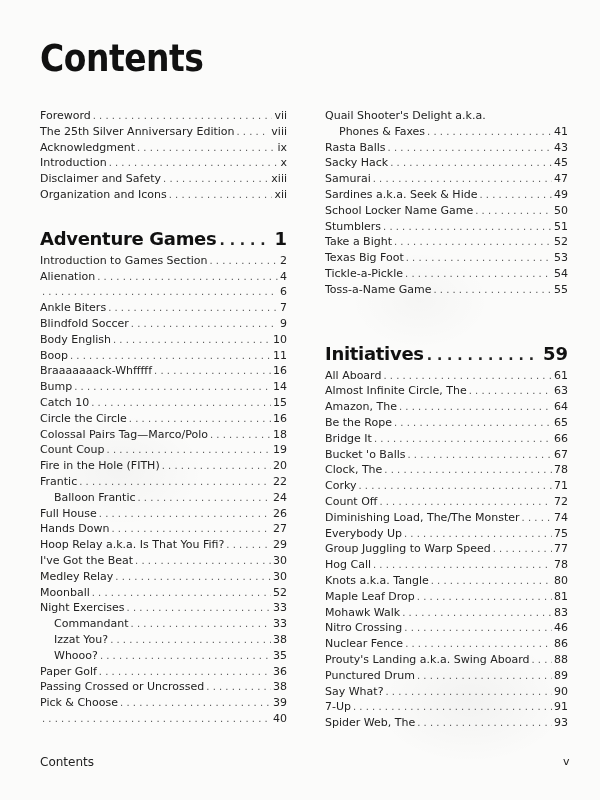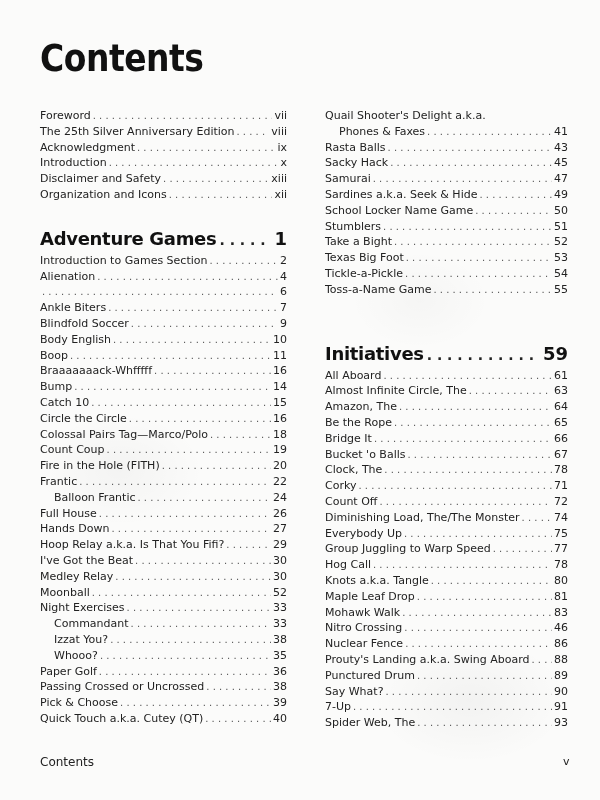--- a/index.html
+++ b/index.html
@@ -263,21 +263,20 @@
         <span class="label">Passing Crossed or Uncrossed</span>
         <span class="dots"></span>
         <span class="page">38</span>
       </div>
     <div class="row">
         <span class="label">Pick &amp; Choose</span>
         <span class="dots"></span>
         <span class="page">39</span>
       </div>
     <div class="row">
-        <span class="label">Quick Touch  a.k.a. Cutey (QT)</span>
         <span class="dots"></span>
         <span class="page">40</span>
       </div>
   </div>
 </div>
 
 <div class="col right">
   <div>
     <div class="row nodots">
         <span class="label">Quail Shooter's Delight a.k.a.</span>

